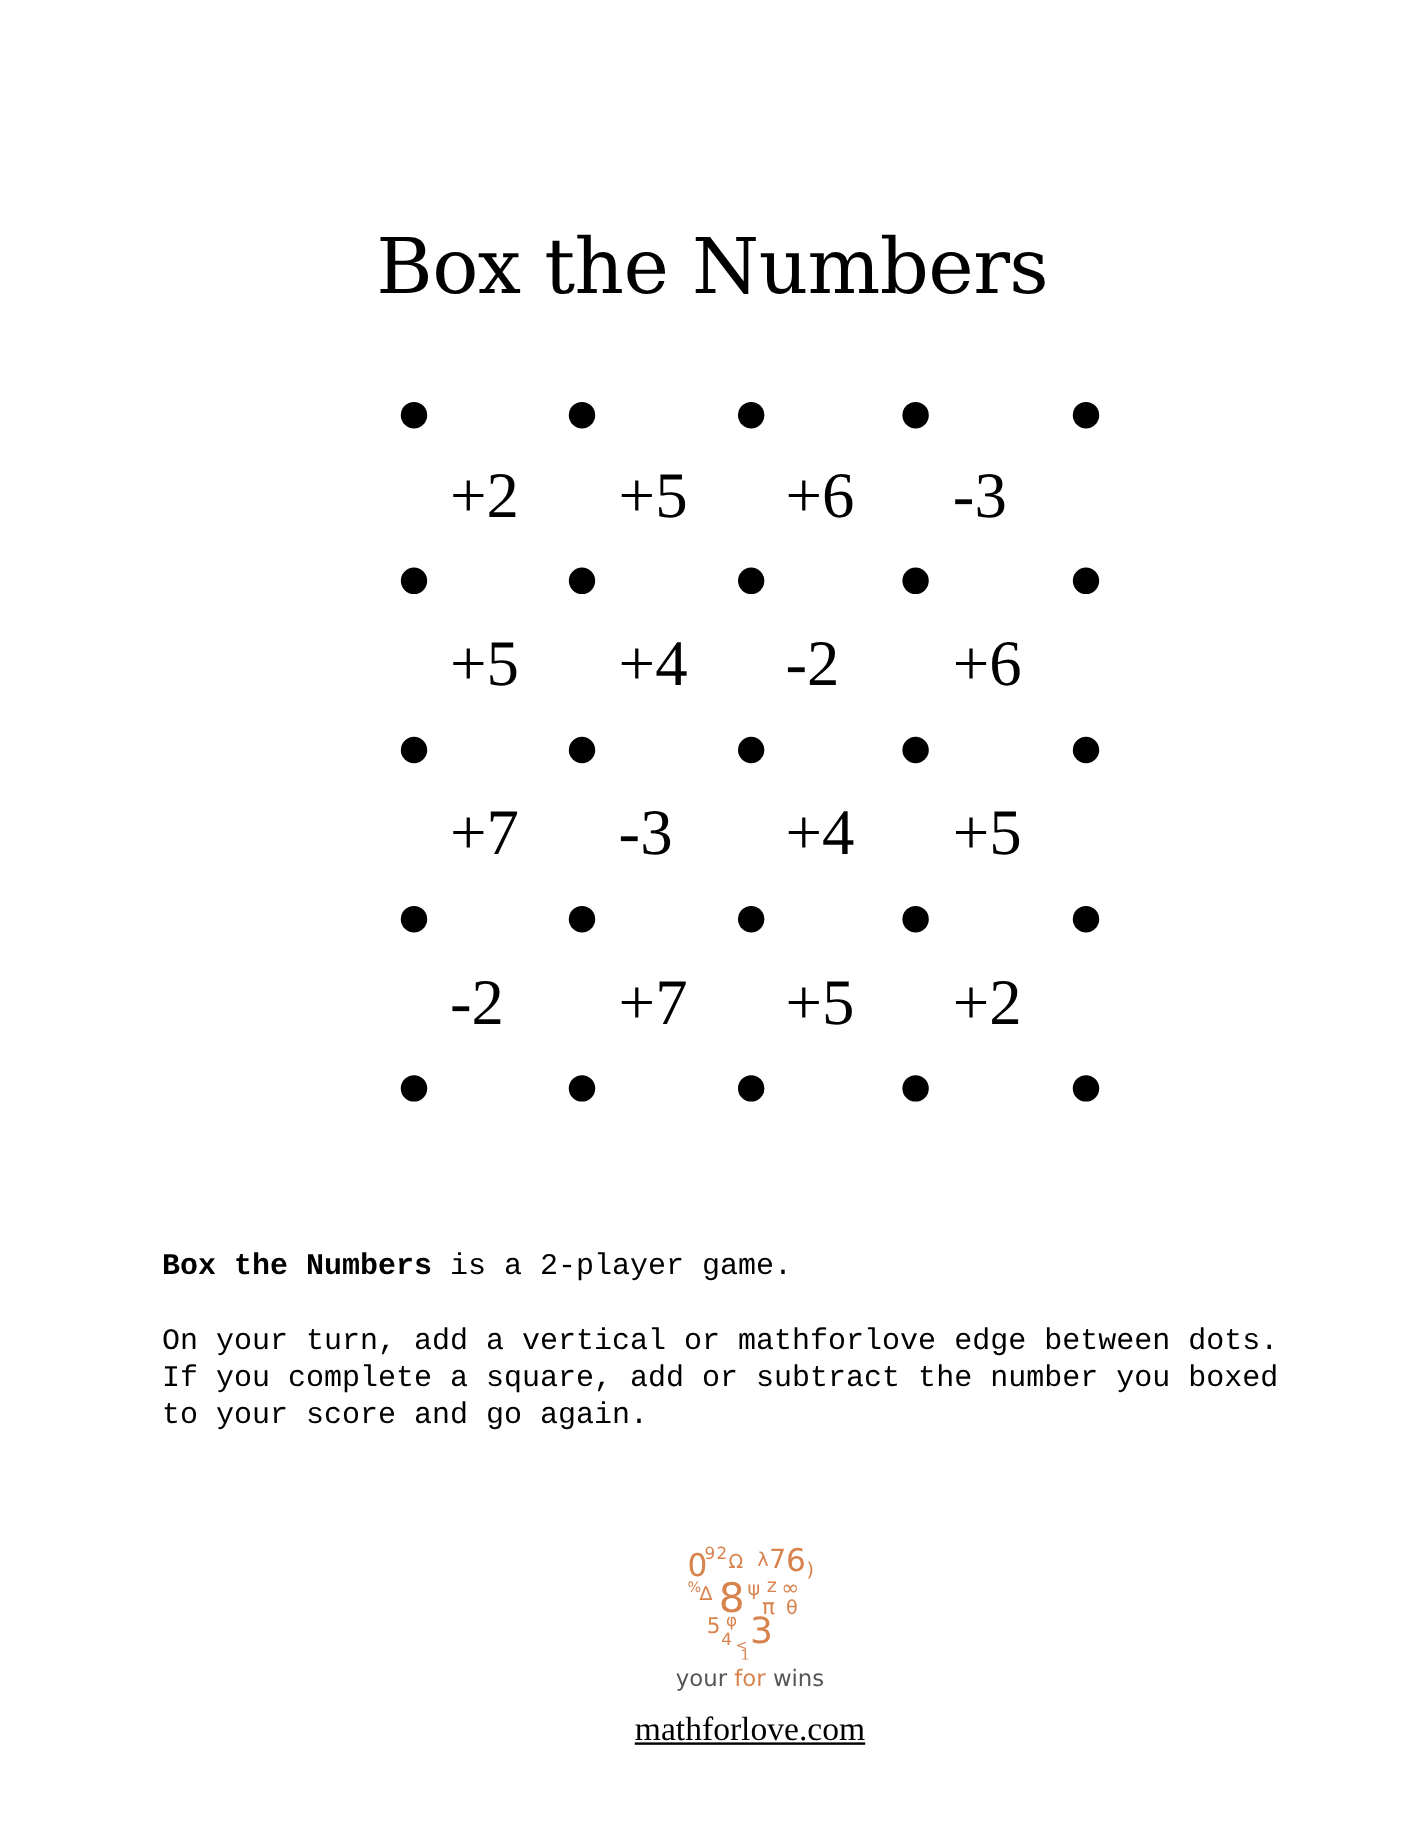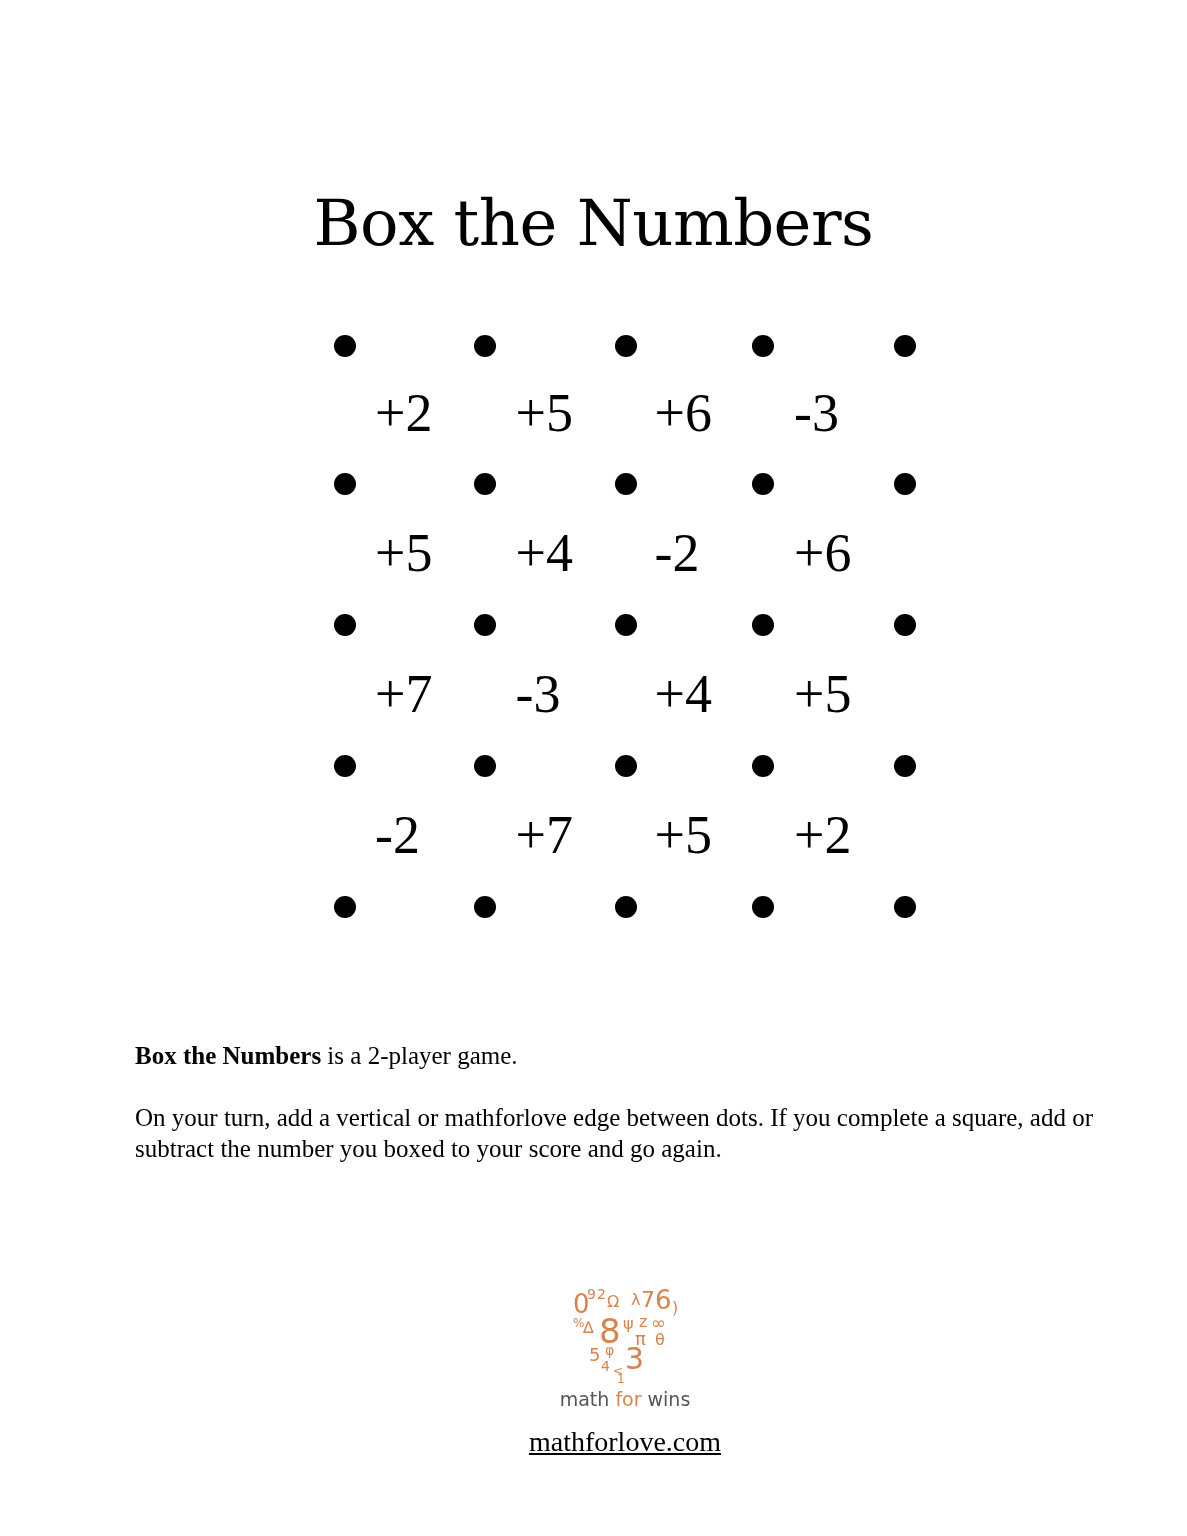--- a/index.html
+++ b/index.html
@@ -2,21 +2,21 @@
 <html><head>
   <meta charset="utf-8">
   <style>
     html, body { margin: 0; padding: 0; background: #ffffff; }
     body { width: 1187px; height: 1536px; position: relative; overflow: hidden; color: #000; font-family: "DejaVu Serif", "Liberation Serif", serif; }
     .title { position: absolute; left: 0; width: 1187px; top: 140px; text-align: center; font-size: 64px; line-height: 80px; font-family: "DejaVu Serif", serif; font-weight: normal; letter-spacing: -0.5px; }
     .board { position: absolute; left: 0; top: 0; width: 1187px; height: 960px; }
     .dot { position: absolute; width: 22px; height: 22px; border-radius: 50%; background: #000; }
     .cell { position: absolute; font-size: 54px; line-height: 60px; font-family: "Liberation Serif", serif; white-space: nowrap; }
     .rules { position: absolute; left: 135px; top: 1040px; width: 960px; font-family: "Liberation Serif", serif; font-size: 25px; line-height: 31px; }
-    .rules p { margin: 0 0 31px 0; }
+    .rules p { margin: 0 0 31px 0; font-family: Liberation Mono, monospace; }
     .rules b { font-weight: bold; }
     .logo { position: absolute; left: 565px; top: 1283px; width: 125px; height: 100px; }
     .logo-text { position: absolute; left: 0; width: 1250px; top: 1388px; text-align: center; font-family: "DejaVu Sans", sans-serif; font-size: 19px; color: #555; }
     .logo-text .accent { color: #d8834e; }
     .url { position: absolute; left: 0; width: 1250px; top: 1426px; text-align: center; font-family: "Liberation Serif", serif; font-size: 28px; color: #000; text-decoration: underline; }
   </style>
 </head>
 <body>
 
 <div>
@@ -93,16 +93,16 @@
         <text x="24" y="78" font-size="18">5</text>
         <text x="40" y="72" font-size="14">φ</text>
         <text x="60" y="86" font-size="30">3</text>
         <text x="36" y="88" font-size="14">4</text>
         <text x="48" y="92" font-size="12">&lt;</text>
         <text x="52" y="100" font-size="12">1</text>
       </g>
     </svg>
   </div>
 
-  <div class="logo-text"><span>math </span><span class="accent">for</span><span> wins</span></div>
+  <div class="logo-text"><span>your </span><span class="accent">for</span><span> wins</span></div>
 
   <a class="url">mathforlove.com</a>
 </div>
 
 </body></html>

